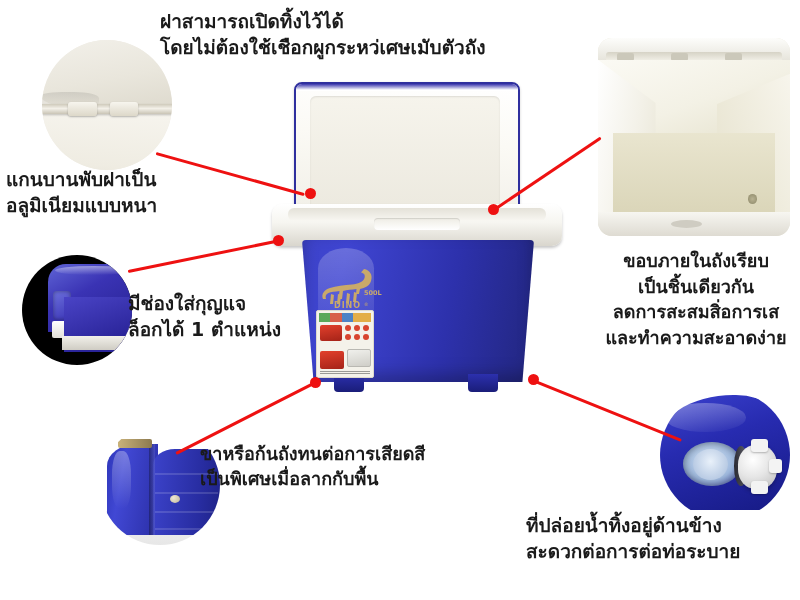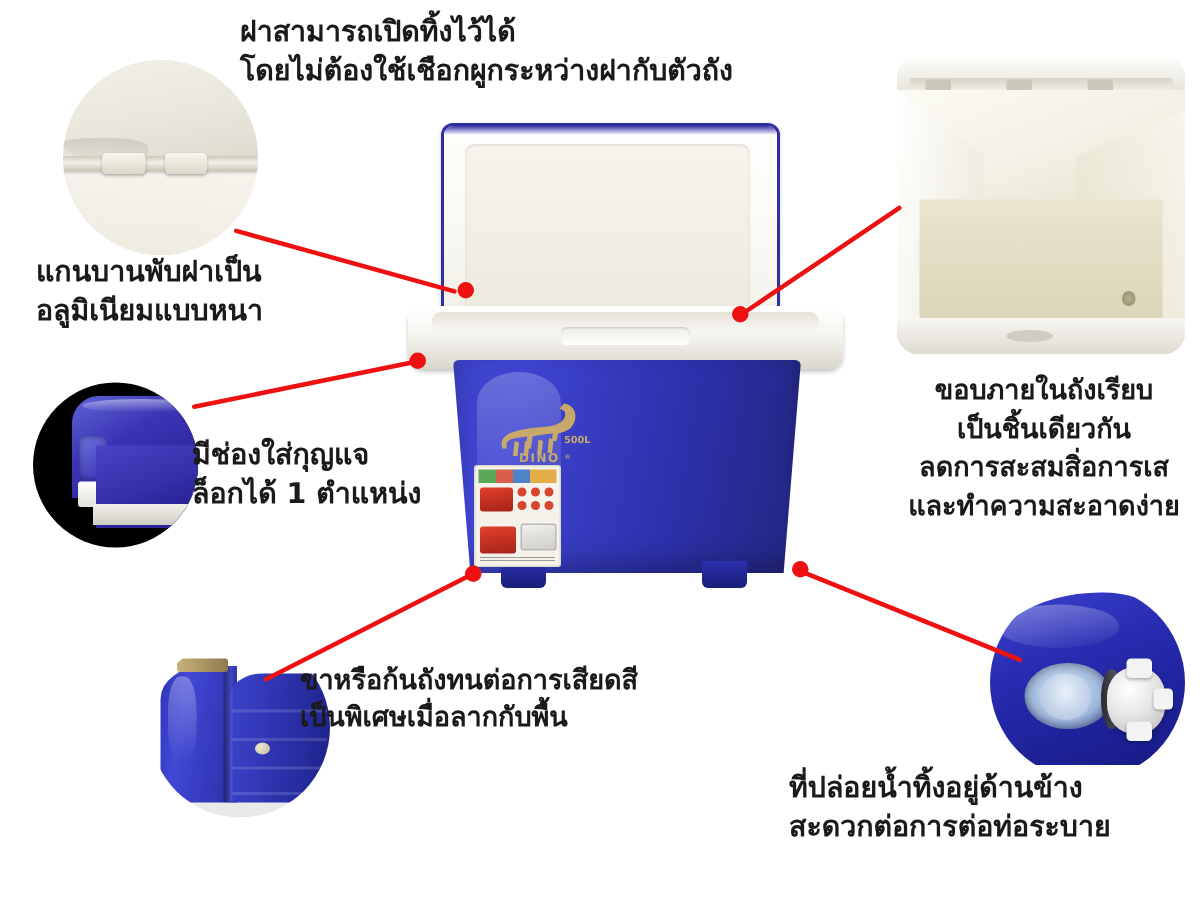--- a/index.html
+++ b/index.html
@@ -272,21 +272,21 @@
   #product .foot {
     position: absolute; top: 292px; height: 18px;
     background: linear-gradient(180deg,#2c30ae,#1a1d79);
     border-radius: 0 0 4px 4px;
   }
   #product .foot.f1 { left: 62px; width: 30px; }
   #product .foot.f2 { left: 196px; width: 30px; }
   
   #product .logo {
     position: absolute;
-    left: 56px; top: 182px; width: 70px; height: 46px;
+    left: 44px; top: 182px; width: 70px; height: 46px;
     color: #a21caf;
   }
   #product .logo svg { width: 100%; height: 100%; display: block; }
   
   #product .sticker {
     position: absolute;
     left: 44px; top: 228px; width: 56px; height: 66px;
     background: #f4f2ea;
     border: 1px solid #ddd9cc;
     border-radius: 2px;
@@ -457,23 +457,23 @@
   <div class="leader" style="left:493px; top:209px; width:130px; transform: rotate(-34deg);"></div>
   <div class="dot" style="left:493px; top:209px;"></div>
 
   <div class="leader" style="left:176px; top:452px; width:155px; transform: rotate(-27deg);"></div>
   <div class="dot" style="left:315px; top:382px;"></div>
 
   <div class="leader" style="left:533px; top:379px; width:160px; transform: rotate(22deg);"></div>
   <div class="dot" style="left:533px; top:379px;"></div>
 
   <div class="callout c-left" style="left:160px; top:8px; width:420px; font-size:19px;">ฝาสามารถเปิดทิ้งไว้ได้
-โดยไม่ต้องใช้เชือกผูกระหว่างฝากับตัวถัง</div>
-
-  <div class="callout c-left" style="left:24px; top:168px; width:200px; font-size:19px;">แกนบานพับฝาเป็น
+โดยไม่ต้องใช้เชือกผูกระหว่เศษเมับตัวถัง</div>
+
+  <div class="callout c-left" style="left:6px; top:168px; width:200px; font-size:19px;font-family:Liberation Mono, monospace;">แกนบานพับฝาเป็น
 อลูมิเนียมแบบหนา</div>
 
   <div class="callout c-left" style="left:128px; top:290px; width:190px; font-size:19px;">มีช่องใส่กุญแจ
 ล็อกได้ 1 ตำแหน่ง</div>
 
   <div class="callout c-center" style="left:596px; top:248px; width:200px; font-size:18px; line-height:1.42;">ขอบภายในถังเรียบ
 เป็นชิ้นเดียวกัน
 ลดการสะสมสิ่อการเส
 และทำความสะอาดง่าย</div>
 

